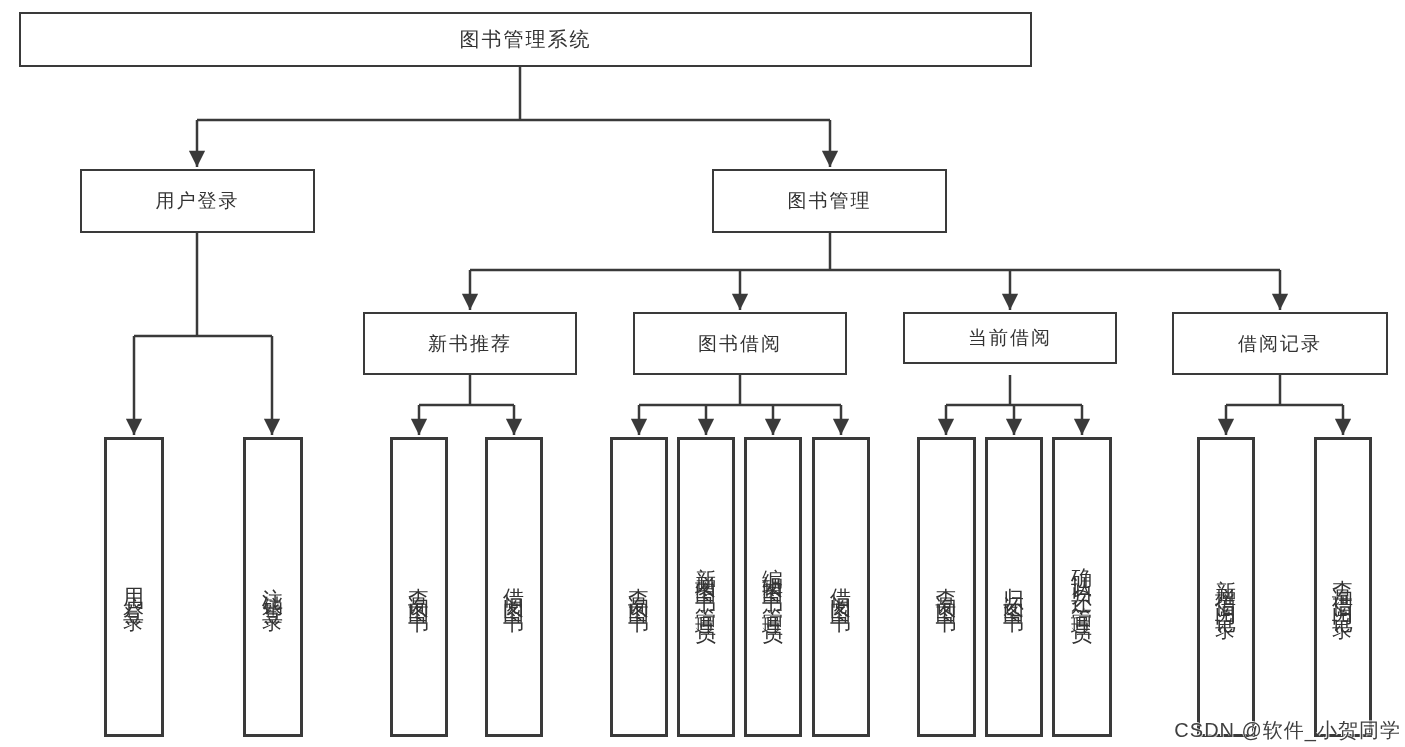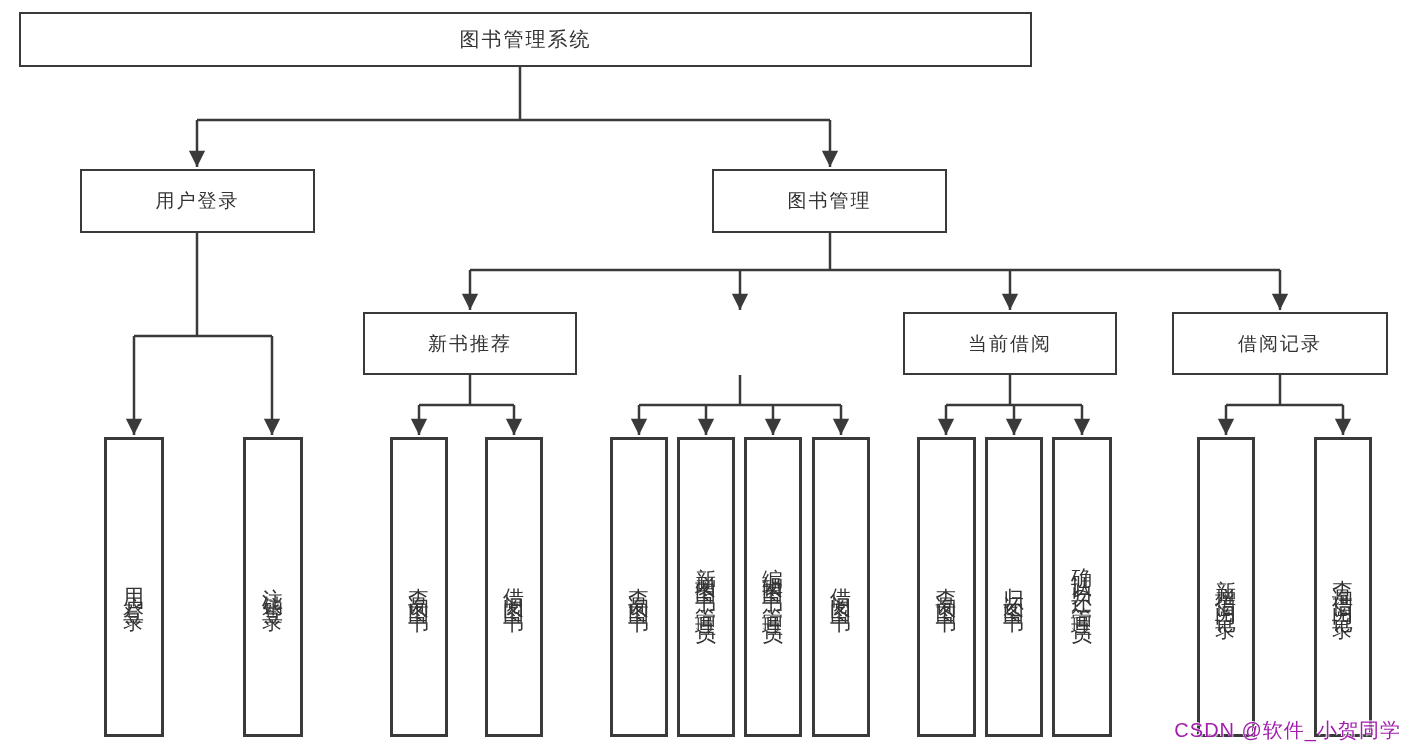--- a/index.html
+++ b/index.html
@@ -21,21 +21,21 @@
   .leaf{border-width:3px;}
   .hlabel{font-size:19px;letter-spacing:2px;white-space:nowrap;}
   .root .hlabel{font-size:20px;}
   .vlabel{
     writing-mode:vertical-rl;text-orientation:mixed;
     font-size:21px;letter-spacing:8px;line-height:1;
   }
   .watermark{
     position:absolute;right:4px;bottom:3px;z-index:3;
     font-size:20px;letter-spacing:1px;
-    color:#a21caf;
+    color:#404040;
     text-shadow:-1px -1px 0 rgba(255,255,255,.95),1px 1px 0 rgba(255,255,255,.7);
     white-space:nowrap;
   }
 </style>
 </head>
 <body>
 
 <div class="stage" style="--line: #3a3a3a; --text: #333333; --bg: #ffffff;">
 
   <svg class="wires" width="1405" height="747" viewBox="0 0 1405 747">
@@ -93,21 +93,24 @@
   <div class="node" style="left:80px;top:169px;width:235px;height:64px">
     <span class="hlabel">用户登录</span>
   </div>
   <div class="node" style="left:712px;top:169px;width:235px;height:64px">
     <span class="hlabel">图书管理</span>
   </div>
 
   <div class="node" style="left:363px;top:312px;width:214px;height:63px">
     <span class="hlabel">新书推荐</span>
   </div>
-  <div class="node" style="left:903px;top:312px;width:214px;height:63px">
+  <div class="node" style="left:633px;top:312px;width:214px;height:63px">
+    <span class="hlabel">图书借阅</span>
+  </div>
+  <div class="node" style="left:903px;top:312px;width:214px;height:52px">
     <span class="hlabel">当前借阅</span>
   </div>
   <div class="node" style="left:1172px;top:312px;width:216px;height:63px">
     <span class="hlabel">借阅记录</span>
   </div>
 
   <div class="node leaf" style="left:104px;top:437px;width:60px;height:300px">
     <span class="vlabel">用户登录</span>
   </div>
   <div class="node leaf" style="left:243px;top:437px;width:60px;height:300px">

